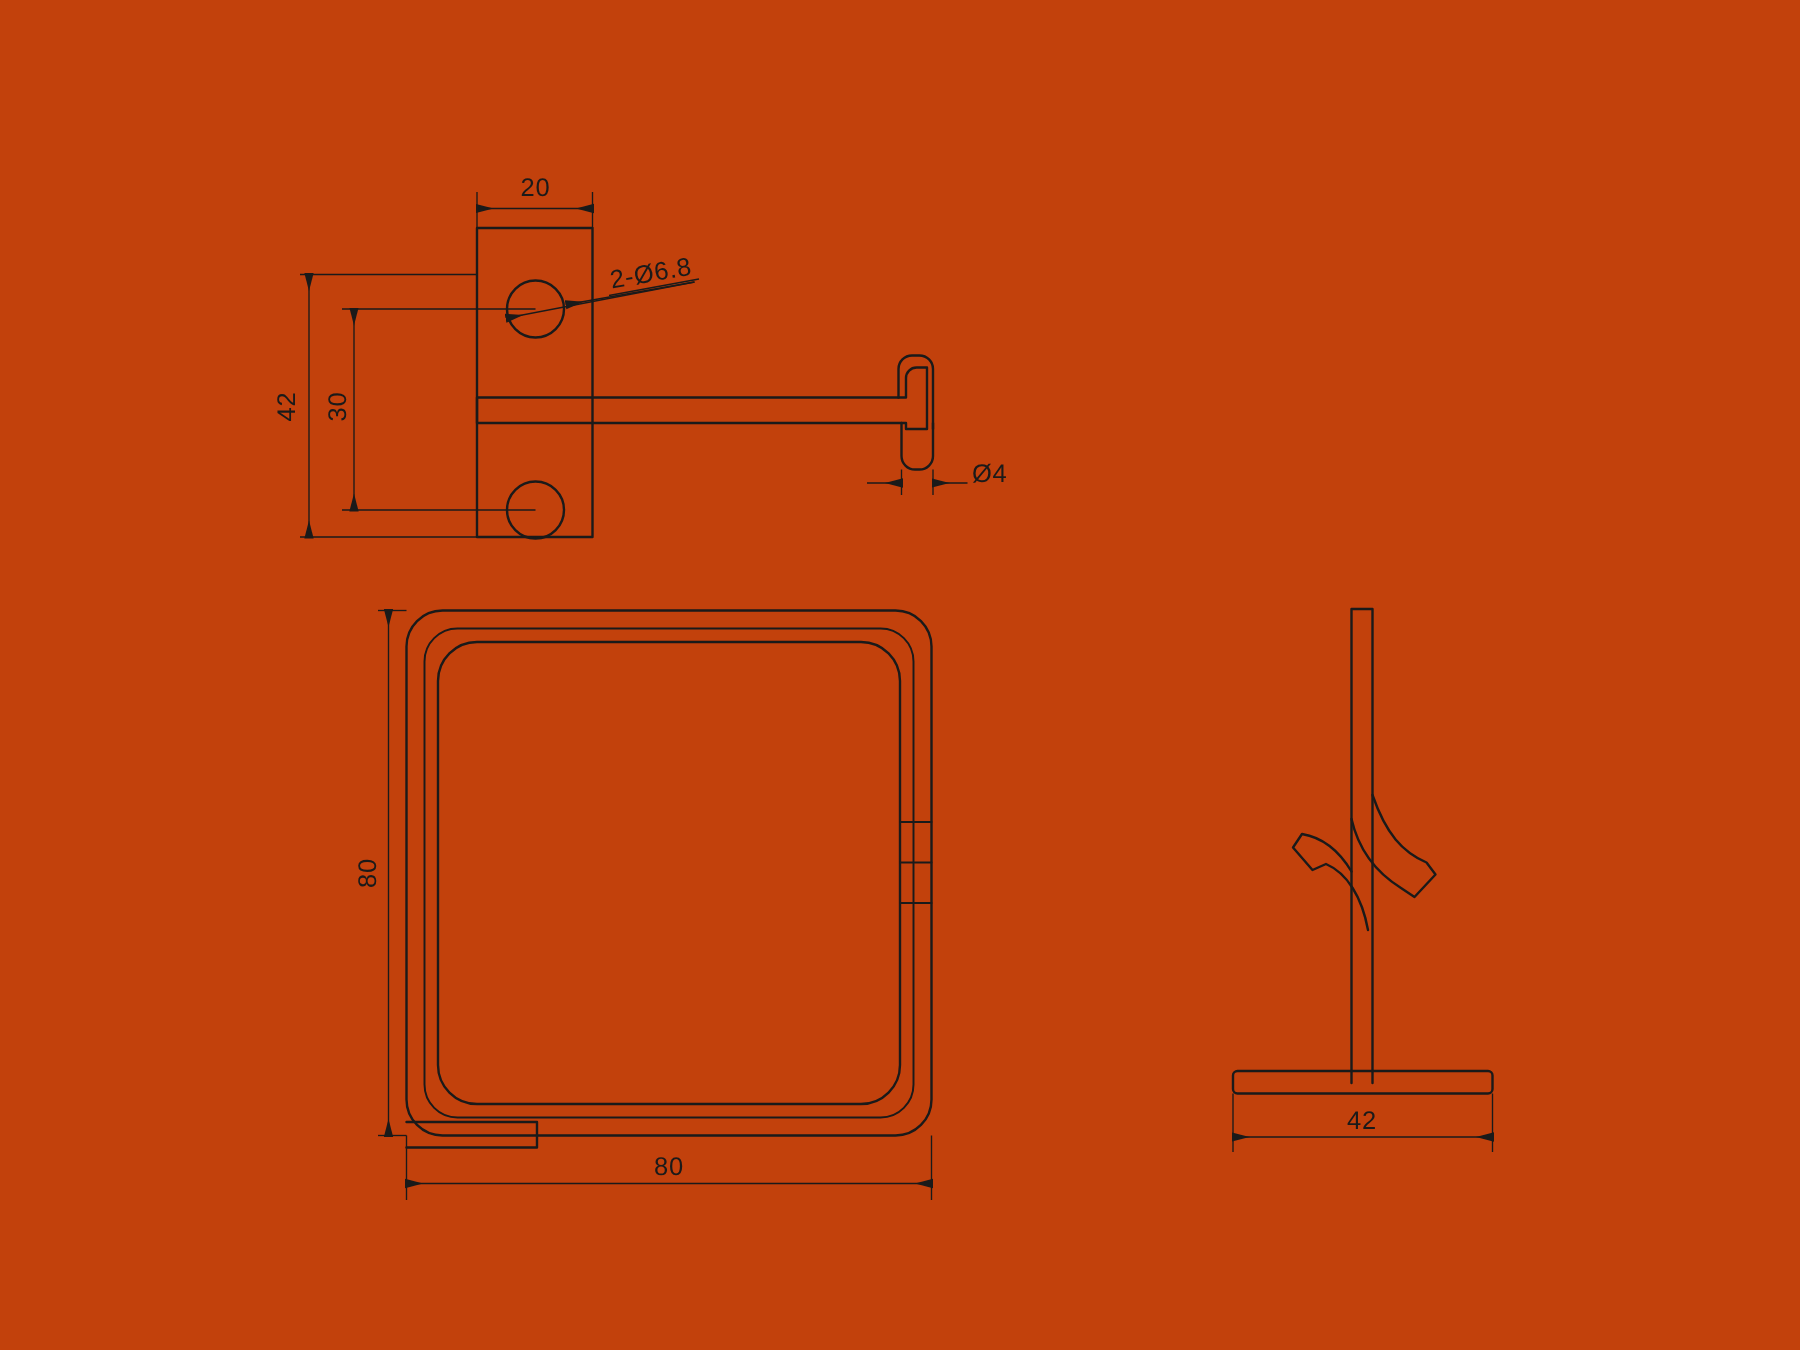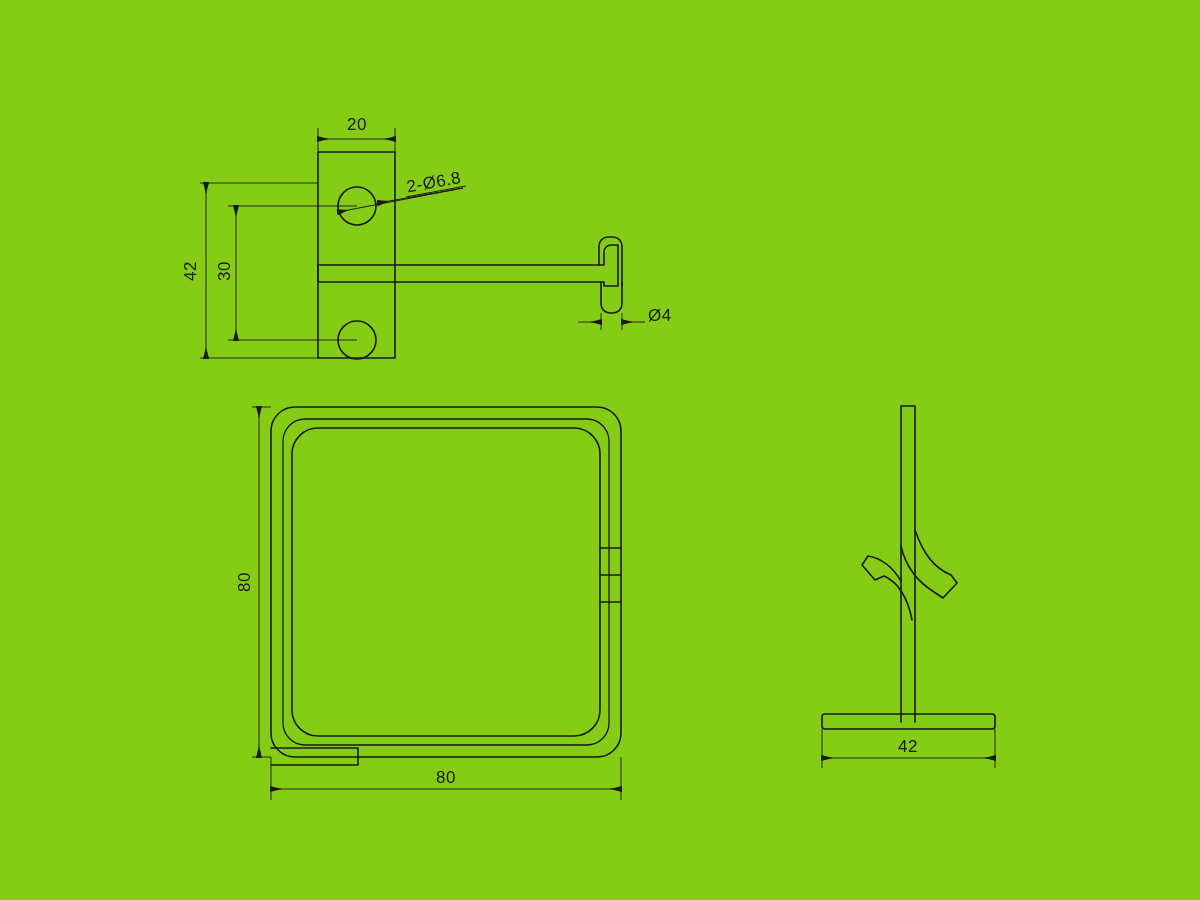--- a/index.html
+++ b/index.html
@@ -10,21 +10,21 @@
   body {
     width: 1200px;
     height: 900px;
     font-family: "Liberation Sans", sans-serif;
     overflow: hidden;
   }
   #drawing-sheet {
     position: relative;
     width: 1200px;
     height: 900px;
-    background: #84cc16;
+    background: #c2410c;
   }
   svg#cad {
     display: block;
     width: 1200px;
     height: 900px;
   }
   .outline {
     fill: none;
     stroke: #1a1a1a;
     stroke-width: 1.6;

